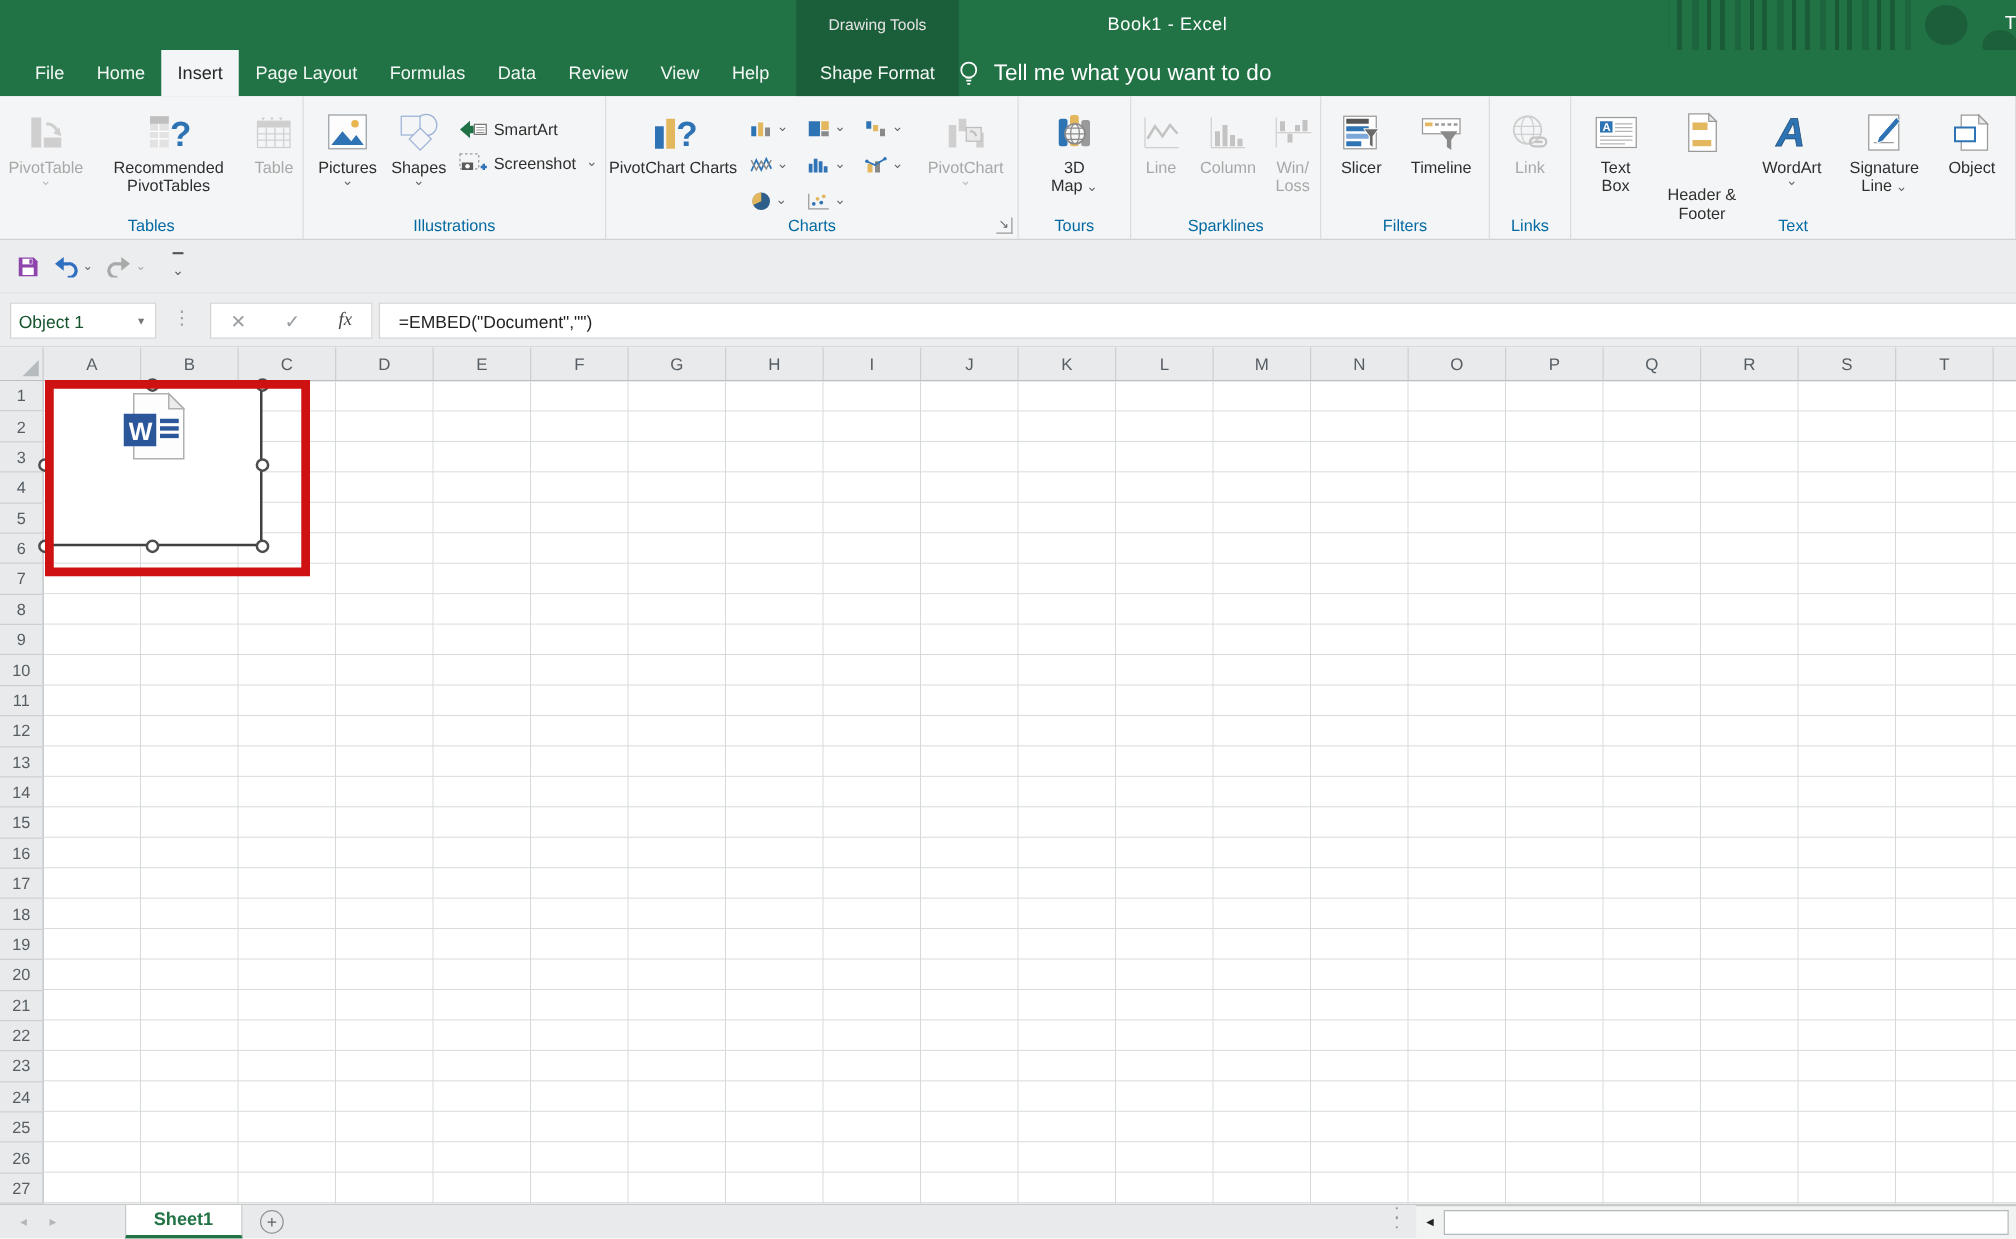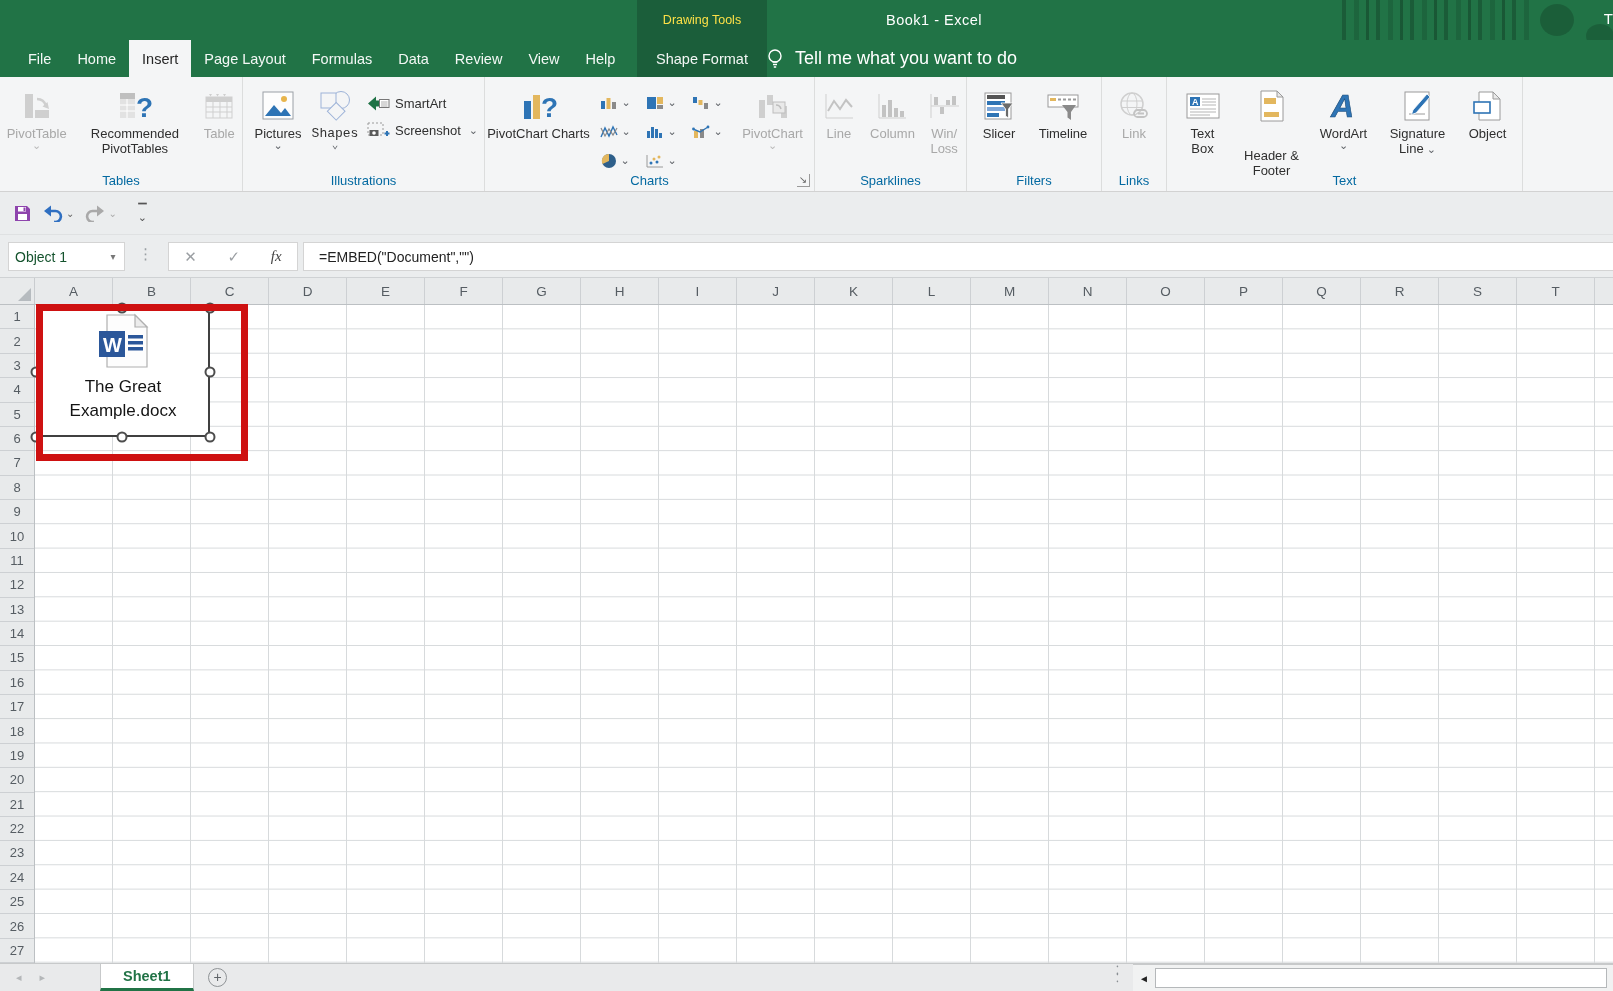--- a/index.html
+++ b/index.html
@@ -4,21 +4,21 @@
 <style>
   * { margin:0; padding:0; box-sizing:border-box; }
   html,body { background:#fff; }
   body { font-family:"Liberation Sans", sans-serif; }
   .app { position:relative; width:1613px; height:991px; overflow:hidden; background:#fff; }
 
   
   .titlebar { position:absolute; left:0; top:0; width:100%; height:40px; background:#217346; }
   .ctx-block-top { position:absolute; left:637px; top:0; width:130px; height:40px; background:#1b5e3a;
     display:flex; align-items:center; justify-content:center; }
-  .ctx-label { color:#fde047; font-size:12.5px; }
+  .ctx-label { color:#e5e5e5; font-size:12.5px; }
   .win-title { position:absolute; left:834px; top:0; width:200px; height:40px; display:flex;
     align-items:center; justify-content:center; color:#fff; font-size:14.5px; letter-spacing:.5px; }
   .stripes { position:absolute; left:1335px; top:0; width:195px; height:40px;
     background:repeating-linear-gradient(90deg, transparent 0 7px, rgba(0,0,0,.20) 7px 11px,
       transparent 11px 19px, rgba(0,0,0,.12) 19px 24px, transparent 24px 31px, rgba(0,0,0,.24) 31px 34px); }
   .blob1 { position:absolute; left:1540px; top:4px; width:34px; height:32px; border-radius:50%; background:rgba(0,0,0,.18); }
   .blob2 { position:absolute; left:1586px; top:24px; width:28px; height:24px; border-radius:50%; background:rgba(0,0,0,.16); }
   .account-initial { position:absolute; right:0px; top:10px; color:#fff; font-size:15px; }
 
   
@@ -211,21 +211,21 @@
         <span class="ric">
           <svg width="32" height="30" viewBox="0 0 32 30">
               <rect x="1" y="1" width="30" height="27" fill="#fdfdfd" stroke="#9aa0a6"></rect>
               <circle cx="22" cy="8" r="3" fill="#e8b54c"></circle>
               <path d="M3 25 l9 -11 7 8 4 -5 6 8 z" fill="#2e74b5"></path>
             </svg>
         </span>
         <span class="rlb">Pictures</span>
         <span class="chev">⌄</span>
       </div>
-      <div class="rbtn" style="width:52px;font-family:Liberation Mono, monospace;">
+      <div class="rbtn" style="width:52px;">
         <span class="ric">
           <svg width="34" height="32" viewBox="0 0 34 32">
               <circle cx="23" cy="10" r="8.5" fill="#f4f5f6" stroke="#9db3d8"></circle>
               <rect x="3" y="3" width="15" height="15" fill="#f4f5f6" stroke="#9db3d8"></rect>
               <rect x="12" y="15" width="12.5" height="12.5" fill="#f4f5f6" stroke="#9db3d8" transform="rotate(45 18.2 21.2)"></rect>
             </svg>
         </span>
         <span class="rlb">Shapes</span>
         <span class="chev">⌄</span>
       </div>
@@ -342,20 +342,36 @@
               <path d="M20 15 q4 0 5 4" stroke="#bdbdbd" fill="none" stroke-width="1.5"></path>
             </svg>
         </span>
         <span class="rlb dis">PivotChart</span>
         <span class="chev dis">⌄</span>
       </div>
       <div class="launcher">↘</div>
       <div class="rgroup-label">Charts</div>
     </div>
 
+    <div class="rgroup" style="width:90px;">
+      <div class="rbtn" style="width:58px;">
+        <span class="ric">
+          <svg width="34" height="34" viewBox="0 0 34 34">
+              <rect x="4" y="6" width="7" height="22" rx="2" fill="#2e74b5"></rect>
+              <rect x="13" y="3" width="7" height="25" rx="2" fill="#e3b75e"></rect>
+              <rect x="22" y="7" width="7" height="21" rx="2" fill="#9a9a9a"></rect>
+              <circle cx="17" cy="18" r="8" fill="#f4f5f6" stroke="#8a8a8a" stroke-width="1.3"></circle>
+              <ellipse cx="17" cy="18" rx="3.5" ry="8" fill="none" stroke="#8a8a8a"></ellipse>
+              <path d="M9 18 h16 M10.5 13.5 h13 M10.5 22.5 h13" stroke="#8a8a8a" fill="none"></path>
+            </svg>
+        </span>
+        <span class="rlb" style="width:42px;"><span>3D Map</span><span class="chev chev-in">⌄</span></span>
+      </div>
+      <div class="rgroup-label">Tours</div>
+    </div>
 
     <div class="rgroup" style="width:152px; gap:2px;">
       <div class="rbtn" style="width:48px;">
         <span class="ric">
           <svg width="34" height="30" viewBox="0 0 34 30">
               <path d="M4 3 v24 M4 27 h27" stroke="#cfcfcf"></path>
               <path d="M6 20 l6 -10 6 8 6 -9 6 7" stroke="#c3c3c3" fill="none" stroke-width="2"></path>
             </svg>
         </span>
         <span class="rlb dis">Line</span>
@@ -594,21 +610,20 @@
     <div class="obj-select">
       <svg class="obj-icon" width="52" height="56" viewBox="0 0 52 56">
         <path d="M10 2 h28 l12 12 v40 h-40 z" fill="#fdfdfd" stroke="#b0b0b0" stroke-width="1.2"></path>
         <path d="M38 2 l12 12 h-12 z" fill="#ececec" stroke="#b0b0b0" stroke-width="1.2"></path>
         <rect x="2" y="18" width="26" height="26" fill="#2b579a"></rect>
         <text x="6" y="39" font-size="20" font-weight="bold" fill="#fff">W</text>
         <rect x="31" y="22" width="15" height="3.5" fill="#2b579a"></rect>
         <rect x="31" y="28" width="15" height="3.5" fill="#2b579a"></rect>
         <rect x="31" y="34" width="15" height="3.5" fill="#2b579a"></rect>
       </svg>
-      <div class="obj-label">The Great Example.docx</div>
     </div>
     <span class="hdl" style="left:122px; top:30px;"></span>
     <span class="hdl" style="left:210px; top:30px;"></span>
     <span class="hdl" style="left:36px; top:94px;"></span>
     <span class="hdl" style="left:210px; top:94px;"></span>
     <span class="hdl" style="left:36px; top:159px;"></span>
     <span class="hdl" style="left:122px; top:159px;"></span>
     <span class="hdl" style="left:210px; top:159px;"></span>
     <div class="red-annot"></div>
   </div>

